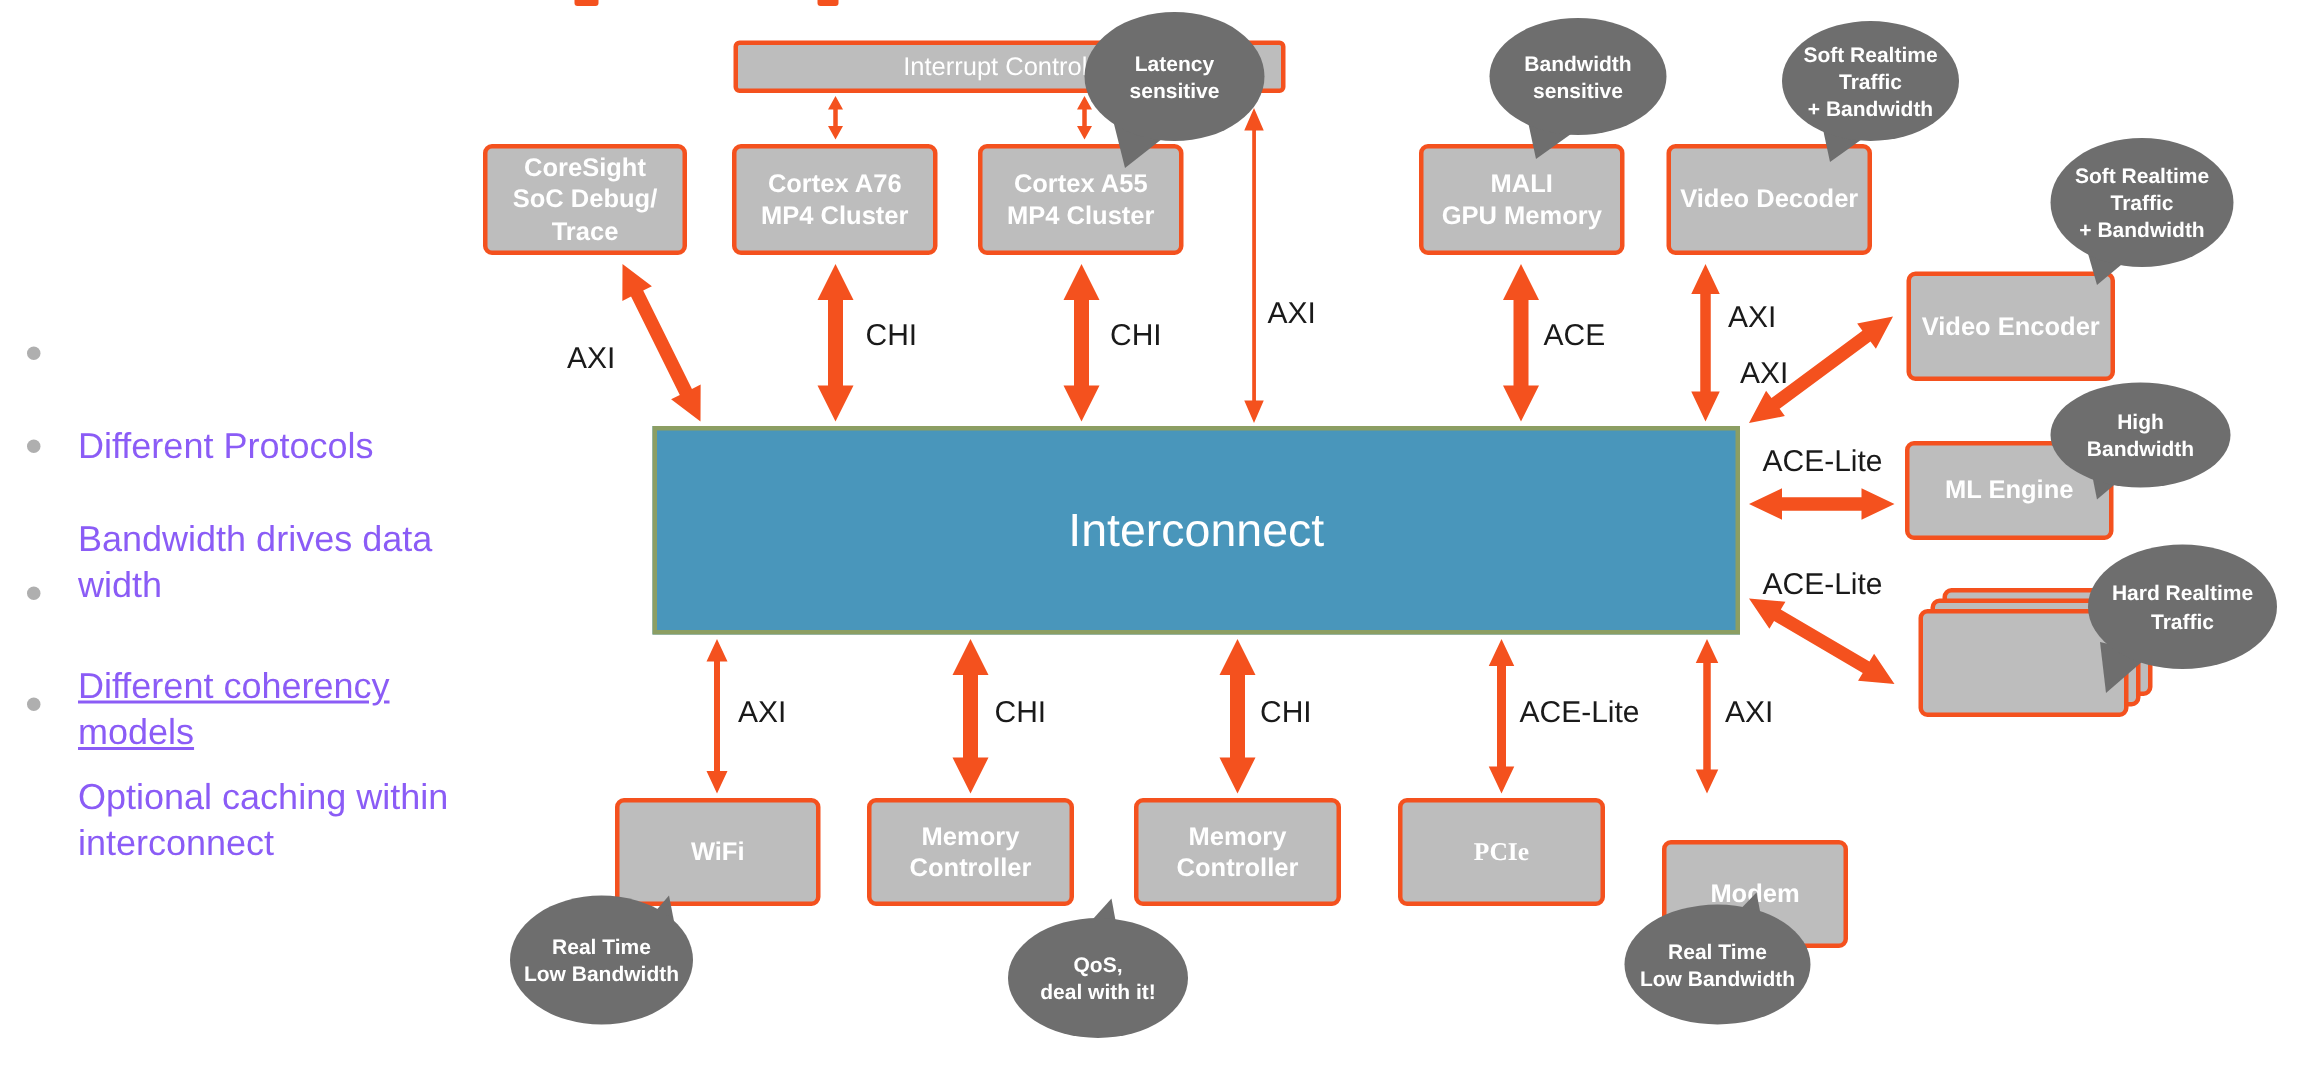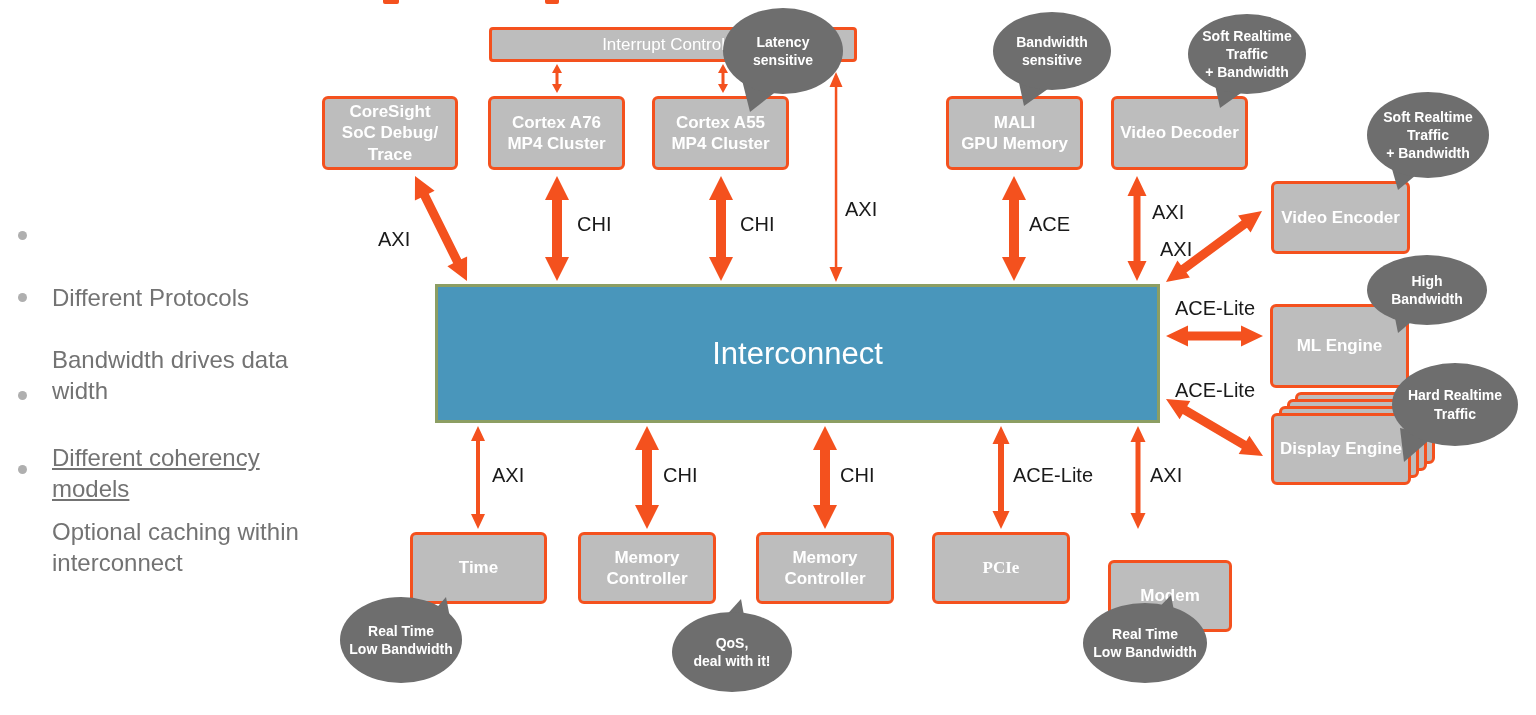--- a/index.html
+++ b/index.html
@@ -37,21 +37,21 @@
     display:flex; align-items:center; justify-content:center;
     color:#ffffff; font-size:14px; font-weight:700; text-align:center;
     line-height:1.3; white-space:pre-line;
   }
   .bus-label {
     position:absolute; z-index:3;
     color:#1A1A1A; font-size:20px; white-space:nowrap;
   }
   .bullet-item {
     position:absolute; left:14px; width:340px;
-    color:#737373; font-size:24px; line-height:1.28; white-space:pre-line;
+    color:#8b5cf6; font-size:24px; line-height:1.28; white-space:pre-line;
   }
   .bullet-dot {
     position:absolute; left:4px; top:9px;
     width:9px; height:9px; border-radius:50%; background:#AFAFAF;
   }
   .bullet-text { display:block; margin-left:38px; }
   .title-mark {
     position:absolute; top:0; height:4px; background:#F4511E; z-index:2;
     border-radius:0 0 2px 2px;
   }
@@ -109,29 +109,28 @@
 Trace</div>
   <div class="box" style="left:488px;top:96px;width:137px;height:74px;">Cortex A76
 MP4 Cluster</div>
   <div class="box" style="left:652px;top:96px;width:137px;height:74px;">Cortex A55
 MP4 Cluster</div>
   <div class="box" style="left:946px;top:96px;width:137px;height:74px;">MALI
 GPU Memory</div>
   <div class="box" style="left:1111px;top:96px;width:137px;height:74px;">Video Decoder</div>
 
   <div class="box" style="left:1271px;top:181px;width:139px;height:73px;">Video Encoder</div>
-  <div class="box" style="left:1270px;top:304px;width:139px;height:84px;">ML Engine</div>
+  <div class="box" style="left:1270px;top:294px;width:139px;height:66px;">ML Engine</div>
   <div class="stack-card" style="left:1295px;top:392px;width:140px;height:72px;"></div>
   <div class="stack-card" style="left:1287px;top:399px;width:140px;height:72px;"></div>
   <div class="stack-card" style="left:1279px;top:406px;width:140px;height:72px;"></div>
-  <div class="box" style="left:1271px;top:413px;width:140px;height:72px;">Display Engine</div>
 
   <div class="interconnect" style="left:435px;top:284px;width:725px;height:139px;">Interconnect</div>
 
-  <div class="box" style="left:410px;top:532px;width:137px;height:72px;">Time</div>
+  <div class="box" style="left:410px;top:532px;width:137px;height:72px;">WiFi</div>
   <div class="box" style="left:578px;top:532px;width:138px;height:72px;">Memory
 Controller</div>
   <div class="box" style="left:756px;top:532px;width:138px;height:72px;">Memory
 Controller</div>
   <div class="box" style="left:932px;top:532px;width:138px;height:72px;font-family:Liberation Serif, serif;">PCIe</div>
   <div class="box" style="left:1108px;top:560px;width:124px;height:72px;">Modem</div>
 
   <div class="bus-label" style="left:378px;top:228px;">AXI</div>
   <div class="bus-label" style="left:577px;top:213px;">CHI</div>
   <div class="bus-label" style="left:740px;top:213px;">CHI</div>

